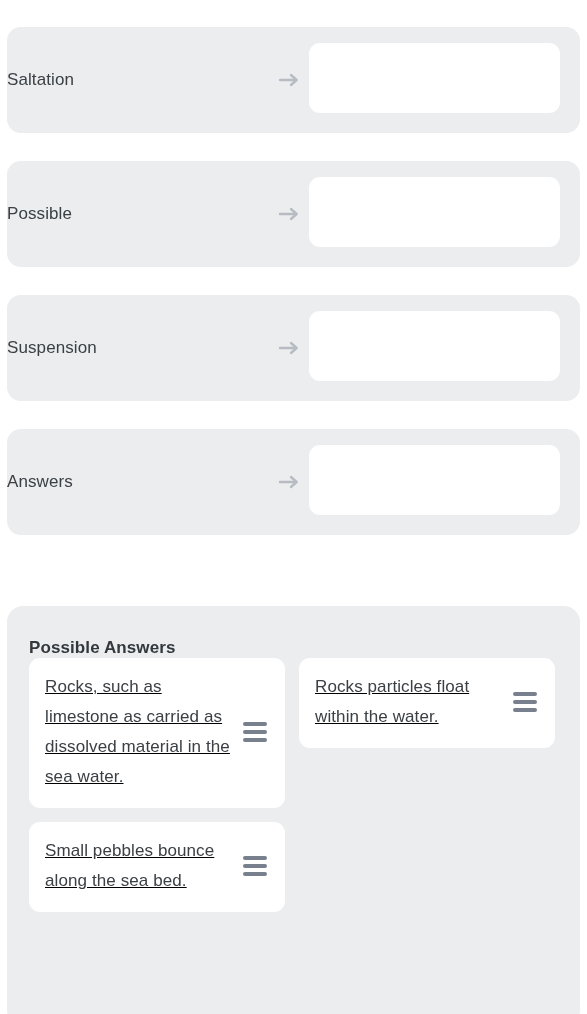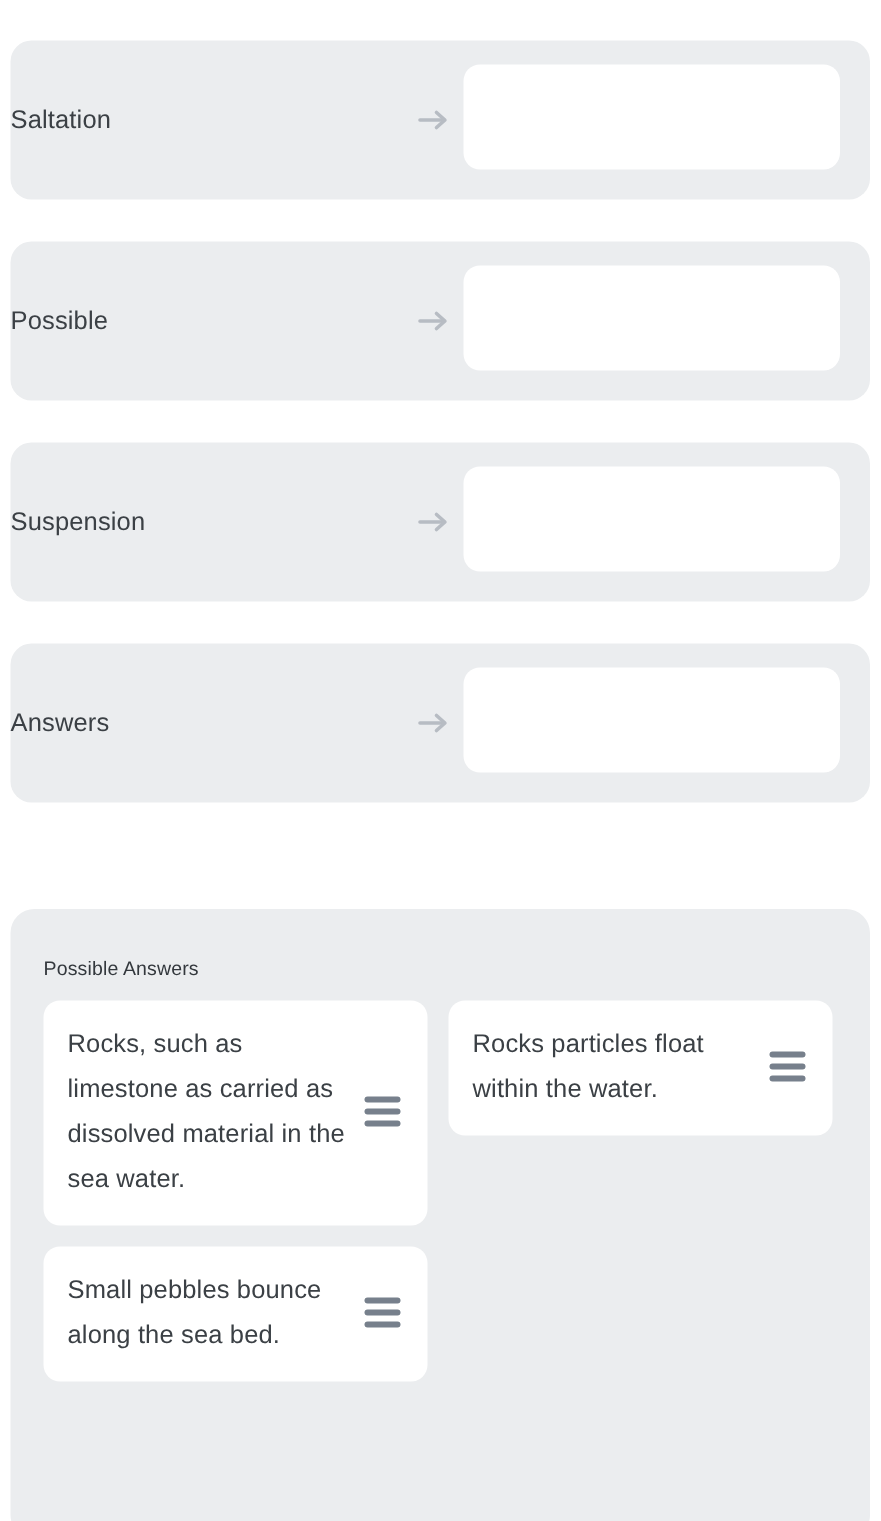--- a/index.html
+++ b/index.html
@@ -71,43 +71,43 @@
     top: 606px;
     width: 573px;
     height: 420px;
     background: #ebedef;
     border-radius: 16px;
     padding: 32px 22px 0 22px;
     overflow: hidden;
   }
 
   .answers-title {
-    font-size: 13px;
-    font-weight: normal;
+    font-size: 17px;
+    font-weight: bold;
     color: #33383d;
     letter-spacing: 0.1px;
-    margin-bottom: 14px;
   }
 
   .answers-grid {
     display: flex;
     flex-wrap: wrap;
     gap: 14px 14px;
     align-content: flex-start;
   }
 
   .answer-card {
     width: 256px;
     background: #ffffff;
     border-radius: 11px;
     padding: 14px 16px 16px 16px;
     display: flex;
     align-items: center;
     gap: 8px;
     align-self: flex-start;
+    text-decoration: underline;
   }
 
   .answer-text {
     flex: 1 1 auto;
     font-size: 17px;
     line-height: 30px;
     color: #3b4045;
     letter-spacing: 0.1px;
   }
 

